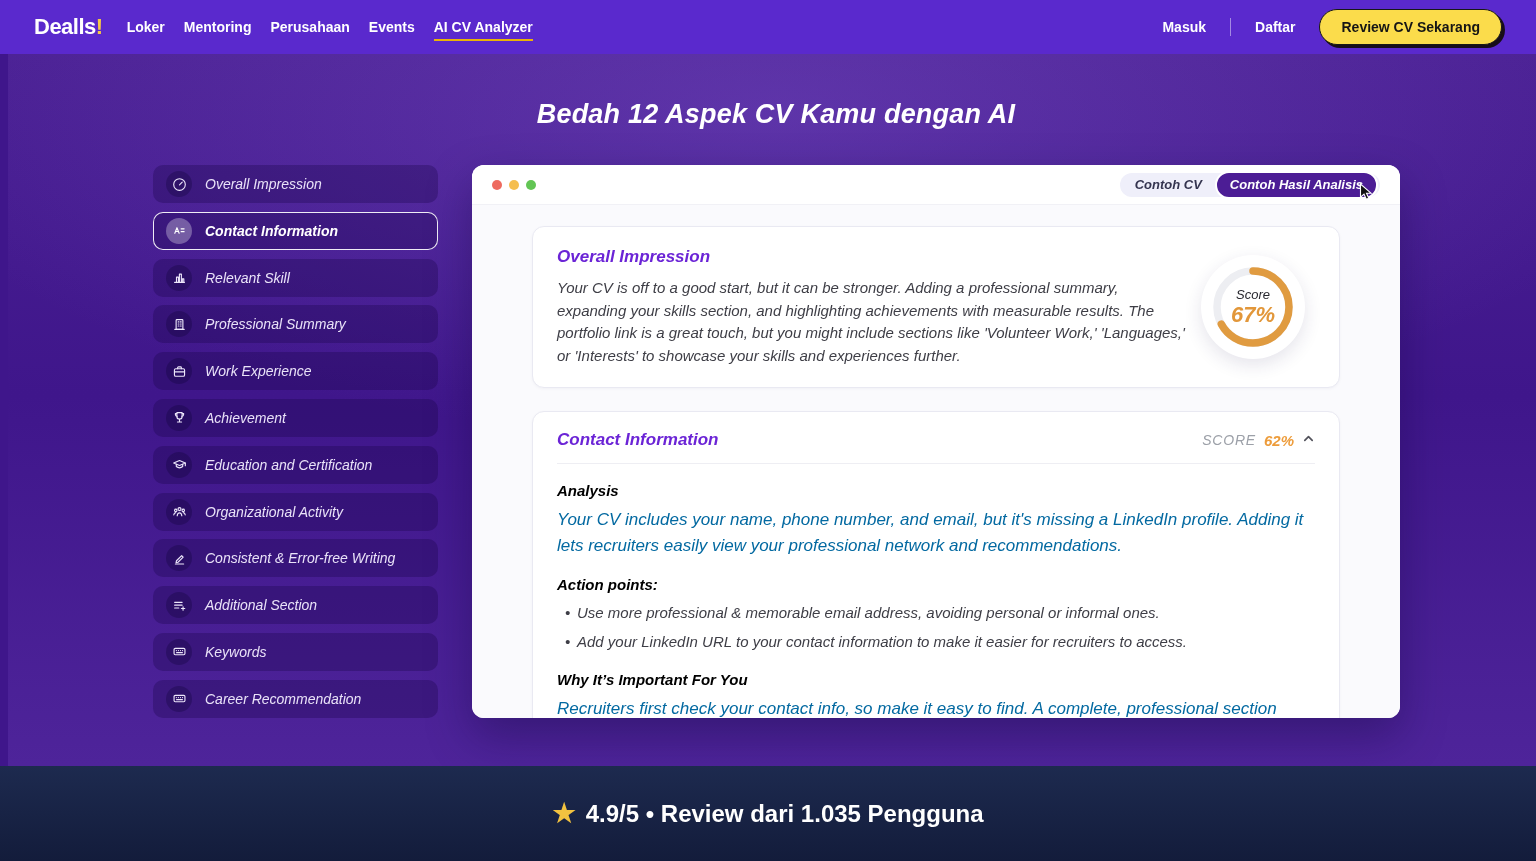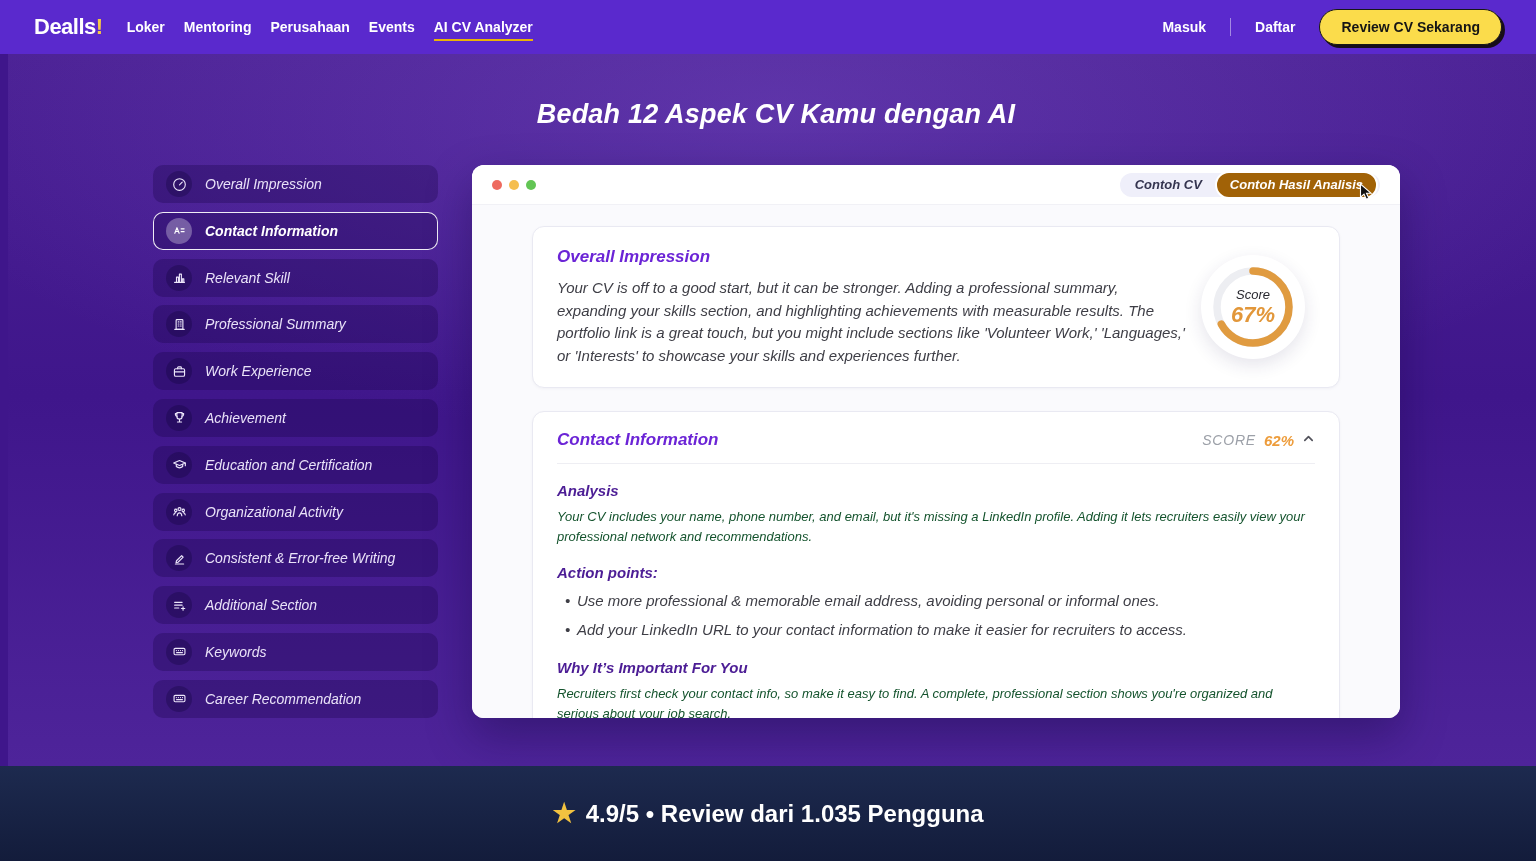--- a/index.html
+++ b/index.html
@@ -47,21 +47,21 @@
   .main-card{ width:928px; height:553px; background:#fff; border-radius:12px; overflow:hidden;
               box-shadow:0 18px 45px rgba(15,5,55,0.35); position:relative; }
   .card-header{ height:40px; background:#fff; display:flex; align-items:center; padding:0 20px;
                 border-bottom:1px solid #f1f1f6; }
   .traffic{ display:flex; gap:7px; }
   .dot{ width:10px; height:10px; border-radius:50%; }
   .dot.red{ background:#ee6a5f; } .dot.yellow{ background:#f5be4f; } .dot.green{ background:#62c554; }
   .tab-group{ margin-left:auto; background:#efeffa; border-radius:999px; height:24px;
               display:flex; align-items:center; padding:0 2px; }
   .tab{ font-size:13px; font-weight:600; color:#34344f; padding:0 13px; cursor:pointer; }
-  .tab.active{ background:#a16207; color:#fff; font-weight:700; border:2px solid #fff;
+  .tab.active{ background:#4c1d95; color:#fff; font-weight:700; border:2px solid #fff;
                border-radius:999px; height:28px; display:flex; align-items:center; padding:0 13px; }
   .card-content{ background:#fafafd; height:513px; padding:21px 60px; overflow:hidden; }
 
   .section-card{ background:#fff; border:1px solid #e9e9f2; border-radius:12px;
                  box-shadow:0 1px 3px rgba(30,20,80,0.04); }
   .section-title{ color:#6b24d6; font-size:17px; font-weight:700; }
 
   .overall-card{ padding:20px 24px; display:flex; align-items:center; margin-bottom:23px; }
   .overall-left{ flex:1; }
   .overall-body{ margin-top:10px; color:#3e3e46; font-size:15px; line-height:1.5; max-width:648px; }
@@ -72,22 +72,22 @@
   .score-circle svg{ position:absolute; inset:10px; }
   .score-text{ text-align:center; position:relative; }
   .score-text .lbl{ font-size:13px; color:#27272e; }
   .score-text .val{ font-size:22px; font-weight:800; color:#e2973a; }
 
   .contact-card{ padding:18px 24px 24px; }
   .contact-head{ display:flex; align-items:center; border-bottom:1px solid #eeeef3; padding-bottom:13px; }
   .score-inline{ margin-left:auto; display:flex; align-items:center; gap:8px; cursor:pointer; }
   .score-inline .scr-lbl{ color:#9ca0a8; font-size:14px; font-weight:500; letter-spacing:0.8px; }
   .score-inline .scr-val{ color:#ed9c3b; font-size:15px; font-weight:800; }
-  .sub-h{ color:#4c1d95; font-size:15px; font-weight:700; margin-top:18px; }
-  .body-p{ color:#14532d; font-size:13px; line-height:1.5; margin-top:8px; }
+  .sub-h{ color:#000000; font-size:15px; font-weight:700; margin-top:18px; }
+  .body-p{ color:#0369a1; font-size:17px; line-height:1.5; margin-top:8px; }
   ul.points{ list-style:none; margin-top:9px; }
   ul.points li{ color:#3e3e46; font-size:15px; line-height:1.5; padding-left:20px; position:relative; margin-bottom:6px; }
   ul.points li::before{ content:"•"; position:absolute; left:8px; color:#3e3e46; }
 
   .cursor{ position:absolute; left:1359px; top:183px; z-index:40; }
 
   
   .footer{ position:absolute; left:0; top:766px; width:1536px; height:95px;
            background:linear-gradient(180deg,#1d2a4f 0%, #131c3b 100%);
            display:flex; align-items:center; justify-content:center; }

